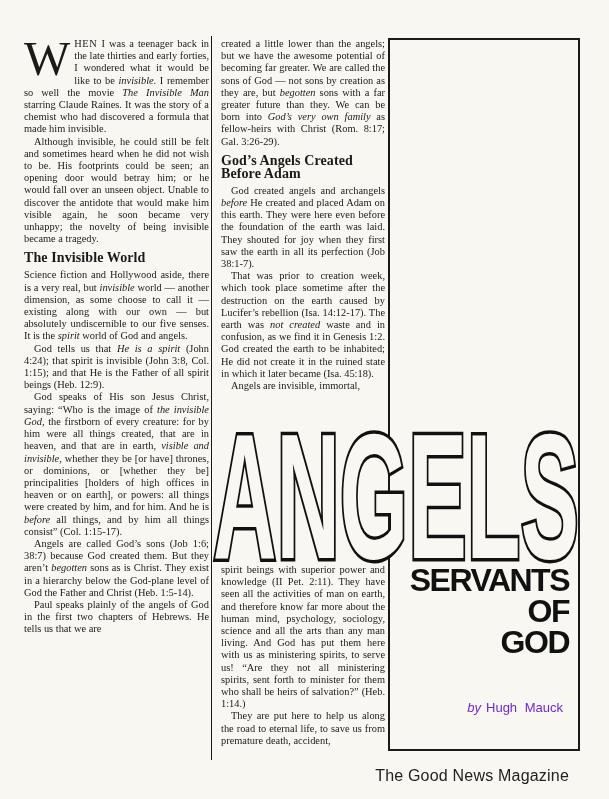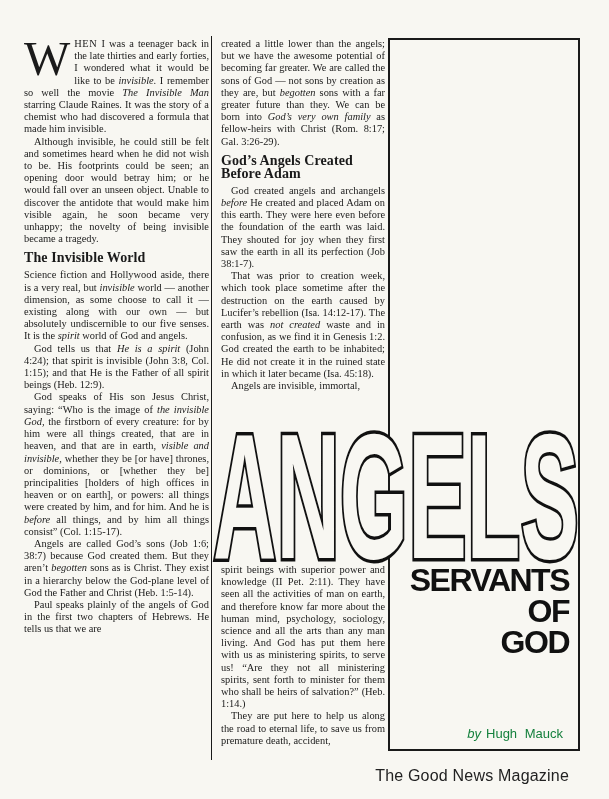--- a/index.html
+++ b/index.html
@@ -36,22 +36,22 @@
   
   .headline{position:absolute;left:211px;top:429px;width:372px;height:136px;z-index:3;}
   
   .subtitle{
     position:absolute;right:40px;top:565px;z-index:2;text-align:right;
     font-family:Liberation Sans, sans-serif;font-weight:bold;
     font-size:32px;line-height:31px;letter-spacing:-1.5px;color:#111;
   }
   
   .byline{
-    position:absolute;right:46px;top:726px;z-index:2;
-    font-family:"Liberation Sans", sans-serif;font-size:13px;color:#15803d;
+    position:absolute;right:46px;top:700px;z-index:2;
+    font-family:"Liberation Sans", sans-serif;font-size:13px;color:#6d28d9;
   }
   .byline .by{font-style:italic;margin-right:5px;}
   .byline .name{word-spacing:4px;}
   
   .footer{
     position:absolute;right:40px;top:767px;
     font-family:"Liberation Sans", sans-serif;font-size:16px;
     letter-spacing:.2px;color:#222;
   }
 </style>

